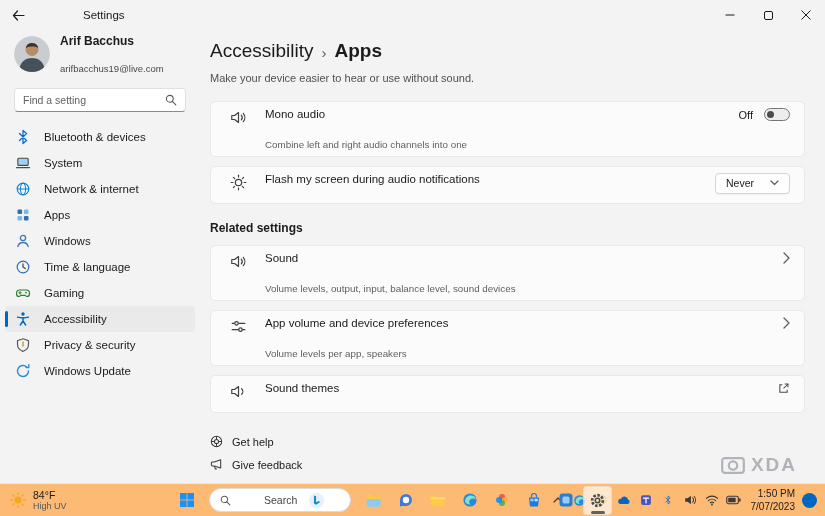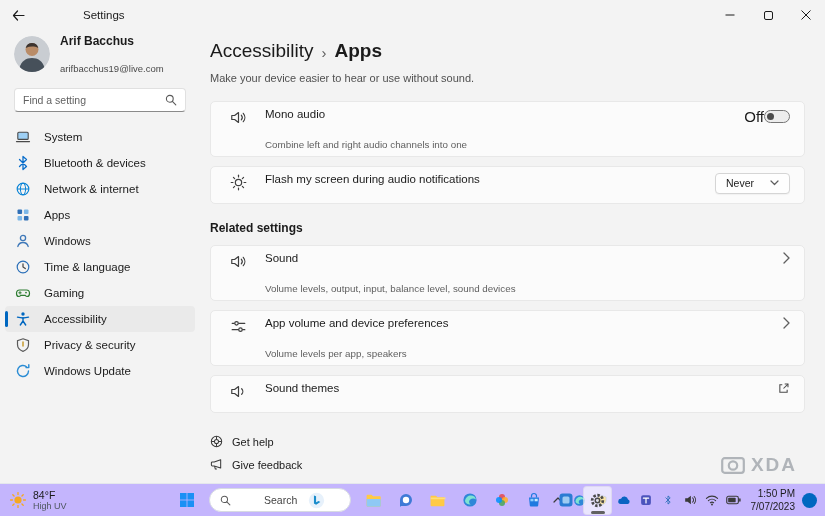--- a/index.html
+++ b/index.html
@@ -40,30 +40,30 @@
   .crumb-sep { font-size:15px; color:#5d5d5d; padding-top:2px; }
   .crumb-current { font-size:19px; font-weight:700; }
   .subtitle { font-size:11px; color:#505050; margin-bottom:17px; }
 
   .card { display:flex; align-items:flex-start; background:#fbfbfb; border:1px solid #e8e8e8; border-radius:5px; padding:6px 14px 6px 18px; margin-bottom:9px; min-height:40px; }
   .card-icon { width:20px; margin-right:16px; flex:none; }
   .card-body { flex:1; min-width:0; }
   .card-title { font-size:11.5px; }
   .card-desc { font-size:9.8px; color:#5f5f5f; margin-top:19px; }
   .card-right { margin-left:auto; display:flex; align-items:center; }
-  .toggle-label { font-size:15px; }
+  .toggle-label { font-size:11px; margin-right:11px; }
   .toggle { width:26px; height:13px; border:1px solid #767676; border-radius:8px; position:relative; background:#ededed; cursor:pointer; }
   .toggle .knob { position:absolute; left:2px; top:2px; width:7px; height:7px; border-radius:50%; background:#4c4c4c; }
   .dropdown { display:flex; align-items:center; gap:16px; background:#fefefe; border:1px solid #d5d5d5; border-radius:4px; padding:3px 10px 4px; font-size:10.5px; cursor:pointer; box-shadow:0 1px 1px rgba(0,0,0,.04); }
   .section-heading { font-size:12px; font-weight:700; margin:17px 0 10px; }
   .help-links { margin-top:22px; }
   .help-link { display:flex; align-items:center; gap:9px; margin-bottom:10px; font-size:11px; cursor:pointer; width:max-content; }
 
   
-  .taskbar { position:absolute; left:0; right:0; bottom:0; height:33px; background:#c4b5fd; border-top:1px solid #e4e7ec; display:flex; align-items:center; padding:0 5px; }
+  .taskbar { position:absolute; left:0; right:0; bottom:0; height:33px; background:#fdba74; border-top:1px solid #e4e7ec; display:flex; align-items:center; padding:0 5px; }
   .weather { display:flex; align-items:center; gap:6px; padding:2px 8px 2px 4px; border-radius:4px; cursor:pointer; }
   .w-temp { font-size:10.5px; }
   .w-cond { font-size:9px; color:#4f5760; }
   .tb-apps { position:absolute; left:172px; top:0; bottom:0; display:flex; align-items:center; gap:3px; }
   .tb-btn { width:29px; height:29px; border-radius:4px; display:flex; align-items:center; justify-content:center; cursor:pointer; position:relative; }
   .tb-btn.active { background:rgba(255,255,255,.65); box-shadow:inset 0 0 0 1px rgba(0,0,0,.05); }
   .tb-btn.active::after { content:""; position:absolute; bottom:1px; left:50%; transform:translateX(-50%); width:14px; height:3px; border-radius:2px; background:#616161; }
   .tb-search { height:24px; width:142px; background:#fff; border:1px solid #d7dbe2; border-radius:13px; display:flex; align-items:center; padding:0 5px 0 10px; gap:7px; margin:0 5px; cursor:pointer; }
   .tb-search span { font-size:10.5px; color:#444; flex:1; }
   .tray { margin-left:auto; display:flex; align-items:center; }
@@ -130,33 +130,33 @@
             <circle cx="4.8" cy="4.8" r="3.4" fill="none" stroke="#5a5a5a" stroke-width="1.1"></circle>
             <line x1="7.4" y1="7.4" x2="10.8" y2="10.8" stroke="#5a5a5a" stroke-width="1.1" stroke-linecap="round"></line>
           </svg>
       </span>
     </div>
 
     <nav class="nav">
       <div class="nav-item">
         <span class="nav-icon">
             <svg width="16" height="16" viewBox="0 0 16 16">
+              <path d="M4.5 4.5l7 7L8 14.5v-13l3.5 3-7 7" fill="none" stroke="#0a6ecb" stroke-width="1.3" stroke-linejoin="round" stroke-linecap="round"></path>
+            </svg>
+          </span>
+        <span class="nav-label">Bluetooth &amp; devices</span>
+      </div>
+      <div class="nav-item">
+        <span class="nav-icon">
+            <svg width="16" height="16" viewBox="0 0 16 16">
               <rect x="2.8" y="3.2" width="10.4" height="7.2" rx="1" fill="#9ed0f5" stroke="#4a4a4a" stroke-width="1.1"></rect>
               <path d="M1.5 12.6h13" stroke="#4a4a4a" stroke-width="1.2" stroke-linecap="round"></path>
             </svg>
           </span>
         <span class="nav-label">System</span>
-      </div>
-      <div class="nav-item">
-        <span class="nav-icon">
-            <svg width="16" height="16" viewBox="0 0 16 16">
-              <path d="M4.5 4.5l7 7L8 14.5v-13l3.5 3-7 7" fill="none" stroke="#0a6ecb" stroke-width="1.3" stroke-linejoin="round" stroke-linecap="round"></path>
-            </svg>
-          </span>
-        <span class="nav-label">Bluetooth &amp; devices</span>
       </div>
       <div class="nav-item">
         <span class="nav-icon">
             <svg width="16" height="16" viewBox="0 0 16 16">
               <circle cx="8" cy="8" r="5.8" fill="none" stroke="#0a84d6" stroke-width="1.2"></circle>
               <ellipse cx="8" cy="8" rx="2.6" ry="5.8" fill="none" stroke="#0a84d6" stroke-width="1"></ellipse>
               <path d="M2.4 8h11.2" stroke="#0a84d6" stroke-width="1"></path>
             </svg>
           </span>
         <span class="nav-label">Network &amp; internet</span>

